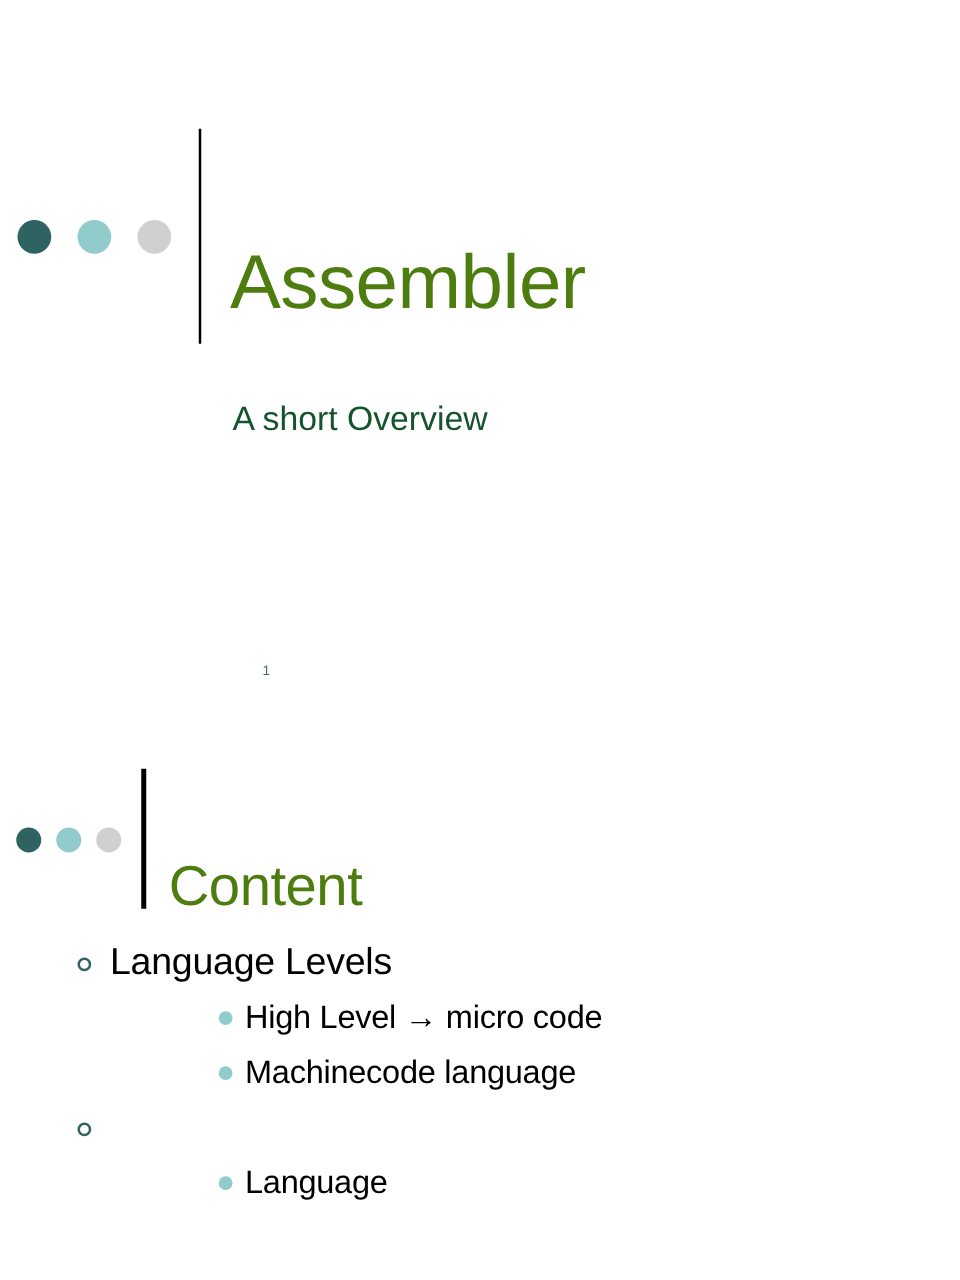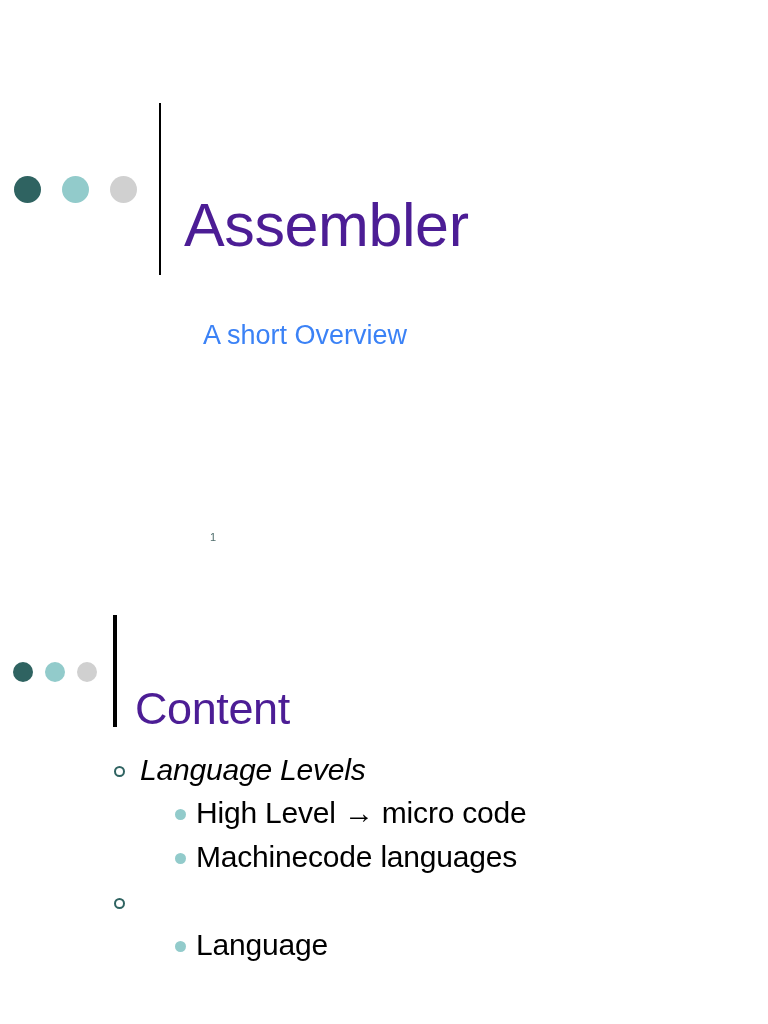--- a/index.html
+++ b/index.html
@@ -47,21 +47,21 @@
 
   .vrule {
     position: absolute;
     background: #000000;
   }
 
   .slide-title {
     position: absolute;
     font-family: "Liberation Sans", sans-serif;
     font-weight: 400;
-    color: #4c1d95;
+    color: #4d7c0f;
     white-space: nowrap;
     letter-spacing: -0.4px;
   }
 
   
   #s1-dots { left: 14px; top: 176px; }
   #s1-dots .dot { width: 27px; height: 27px; margin-right: 21px; }
   #s1-dots .dot:last-child { margin-right: 0; }
   #s1-rule { left: 159px; top: 103px; width: 2px; height: 172px; }
   #s1-title {
@@ -71,23 +71,22 @@
     line-height: 70px;
   }
   #s1-subtitle {
     position: absolute;
     left: 186px;
     top: 318px;
     font-size: 27px;
     line-height: 34px;
     font-family: "Liberation Sans", sans-serif;
     font-weight: 400;
-    color: #3b82f6;
-    white-space: nowrap;
-    margin-left: 17px;
+    color: #14532d;
+    white-space: nowrap;
   }
   #s1-pagenum {
     position: absolute;
     left: 210px;
     top: 530px;
     font-size: 11px;
     line-height: 14px;
     color: #4f6d6c;
     font-family: "Liberation Sans", sans-serif;
   }
@@ -114,23 +113,22 @@
     padding: 0;
     list-style: none;
   }
   .bullet-row {
     position: relative;
     display: flex;
     align-items: flex-start;
     white-space: nowrap;
   }
   .bullet-row.level-1 {
-    padding-left: 114px;
+    padding-left: 62px;
     height: 44px;
-    font-style: italic;
   }
   .bullet-row.level-2 {
     padding-left: 175px;
     height: 44px;
   }
   .marker {
     flex: 0 0 auto;
     display: block;
     box-sizing: border-box;
   }
@@ -155,21 +153,21 @@
     font-family: "Liberation Sans", sans-serif;
     color: #000000;
     white-space: nowrap;
   }
   .level-1 .bullet-text {
     font-size: 30px;
     line-height: 36px;
     letter-spacing: -0.2px;
   }
   .level-2 .bullet-text {
-    font-size: 30px;
+    font-size: 26px;
     line-height: 34px;
     letter-spacing: -0.2px;
   }
 </style>
 </head>
 <body>
 
 <div class="page">
 
   <section class="slide" id="slide-1">
@@ -209,21 +207,21 @@
         <span class="bullet-text">Language Levels</span>
       </li>
 
       <li class="bullet-row level-2">
         <span class="marker filled"></span>
         <span class="bullet-text">High Level → micro code</span>
       </li>
 
       <li class="bullet-row level-2">
         <span class="marker filled"></span>
-        <span class="bullet-text">Machinecode languages</span>
+        <span class="bullet-text">Machinecode language</span>
       </li>
 
       <li class="bullet-row level-1">
         <span class="marker hollow"></span>
       </li>
 
 
       <li class="bullet-row level-2">
         <span class="marker filled"></span>
         <span class="bullet-text">Language</span>

